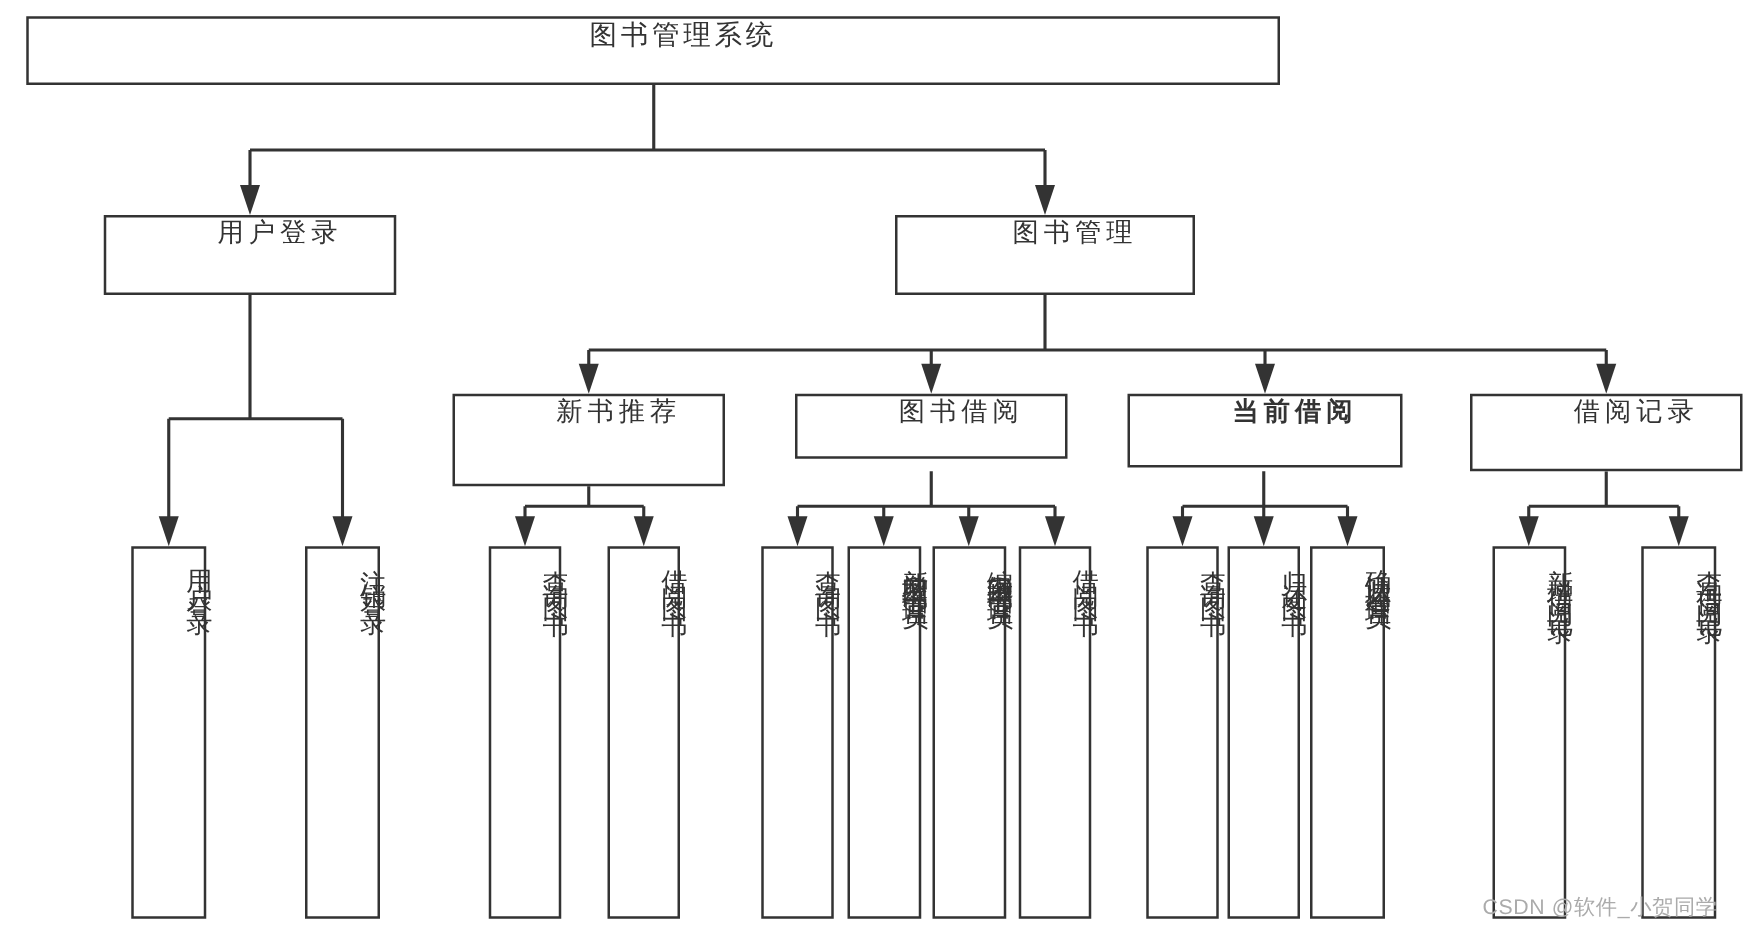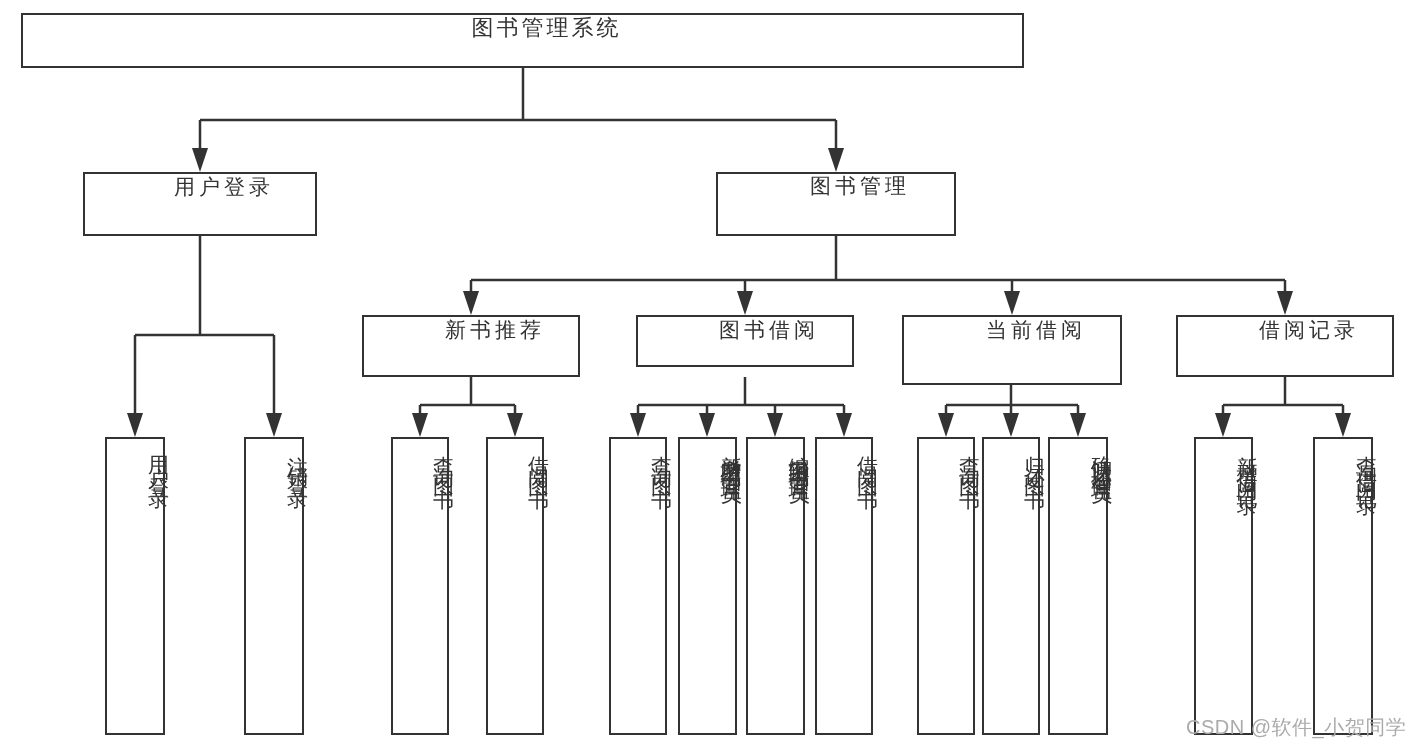--- a/index.html
+++ b/index.html
@@ -20,23 +20,23 @@
     display:flex;align-items:flex-start;justify-content:center;z-index:1;padding-left:48px;
   }
   .node .label{
     color:var(--text);font-size:21px;letter-spacing:4px;line-height:1.2;
     text-align:center;white-space:nowrap;
   }
   .b-root{left:21px;top:13px;width:1003px;height:55px;}
   .b-root .label{font-size:22px;letter-spacing:3px;}
   .b-login{left:83px;top:172px;width:234px;height:64px;}
   .b-mgmt{left:716px;top:172px;width:240px;height:64px;font-family:Liberation Serif, serif;}
-  .b-recommend{left:362px;top:315px;width:218px;height:62px;}
+  .b-recommend{left:362px;top:315px;width:218px;height:74px;}
   .b-borrow{left:636px;top:315px;width:218px;height:52px;}
-  .b-current{left:902px;top:315px;width:220px;height:70px;}
+  .b-current{left:902px;top:315px;width:220px;height:59px;font-weight:bold;}
   .b-records{left:1176px;top:315px;width:218px;height:62px;}
   .leaf{top:437px;height:298px;}
   .leaf .label{
     writing-mode:vertical-rl;text-orientation:mixed;
     font-size:21px;letter-spacing:11px;white-space:normal;line-height:1;
   }
   .leaf.mid .label{letter-spacing:8px;}
   .leaf.long .label{letter-spacing:4px;}
   .b-ul1{left:105px;width:60px;}
   .b-ul2{left:244px;width:60px;}
@@ -46,21 +46,21 @@
   .b-bb2{left:678px;width:59px;}
   .b-bb3{left:746px;width:59px;}
   .b-bb4{left:815px;width:58px;}
   .b-cb1{left:917px;width:58px;}
   .b-cb2{left:982px;width:58px;}
   .b-cb3{left:1048px;width:60px;}
   .b-br1{left:1194px;width:59px;}
   .b-br2{left:1313px;width:60px;}
   .watermark{
     position:absolute;left:1186px;top:714px;z-index:3;
-    color:var(--watermark);font-size:20px;white-space:nowrap;letter-spacing:0.5px;
+    color:var(--watermark);font-size:17px;white-space:nowrap;letter-spacing:0.5px;
   }
 </style>
 </head>
 <body>
 
 <div class="canvas">
 
   <svg class="connectors" viewBox="0 0 1405 747" xmlns="http://www.w3.org/2000/svg" aria-hidden="true">
 
     <g>

